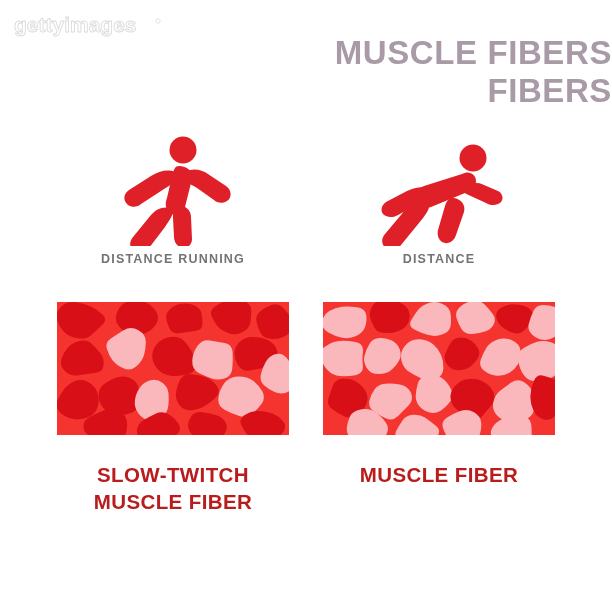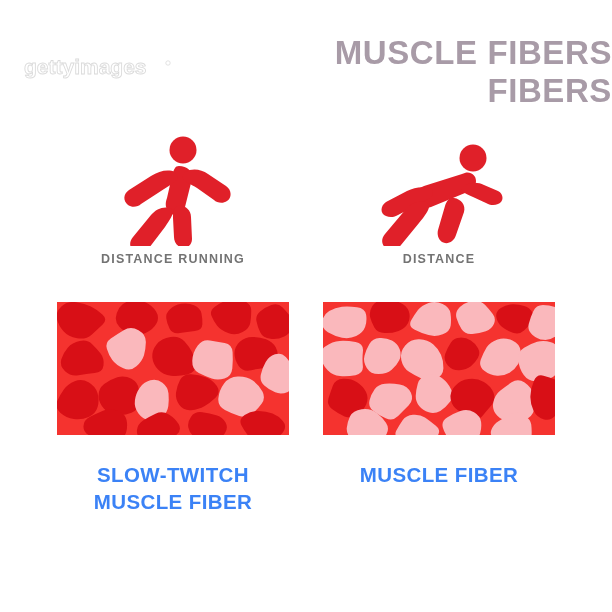--- a/index.html
+++ b/index.html
@@ -11,26 +11,25 @@
     height: 612px;
     background: #ffffff;
     font-family: "Liberation Sans", sans-serif;
     overflow: hidden;
     position: relative;
   }
 
   
   #watermark {
     position: absolute;
-    left: 24px;
+    left: 14px;
     top: 14px;
     width: 150px;
     height: 24px;
     opacity: 0.55;
-    margin-top: 42px;
   }
   #watermark svg { display: block; }
 
   
   #title-block {
     position: absolute;
     left: 0;
     top: 34px;
     width: 612px;
     text-align: right;
@@ -85,21 +84,21 @@
     overflow: hidden;
     position: relative;
     background: #f5332f;
   }
   .panel svg { display: block; }
 
   
   .caption {
     margin-top: 26px;
     text-align: center;
-    color: #3b82f6;
+    color: #b91c1c;
     font-size: 20.5px;
     font-weight: bold;
     letter-spacing: 0.4px;
     line-height: 27px;
   }
 </style>
 </head>
 <body>
 
 <div id="watermark">

